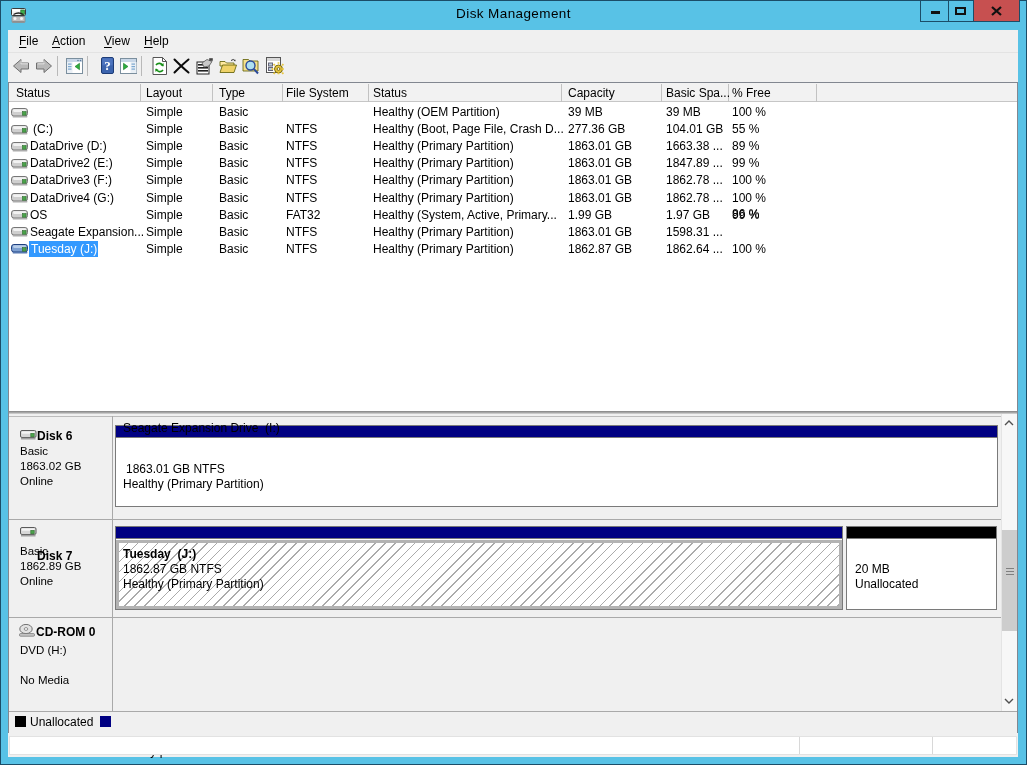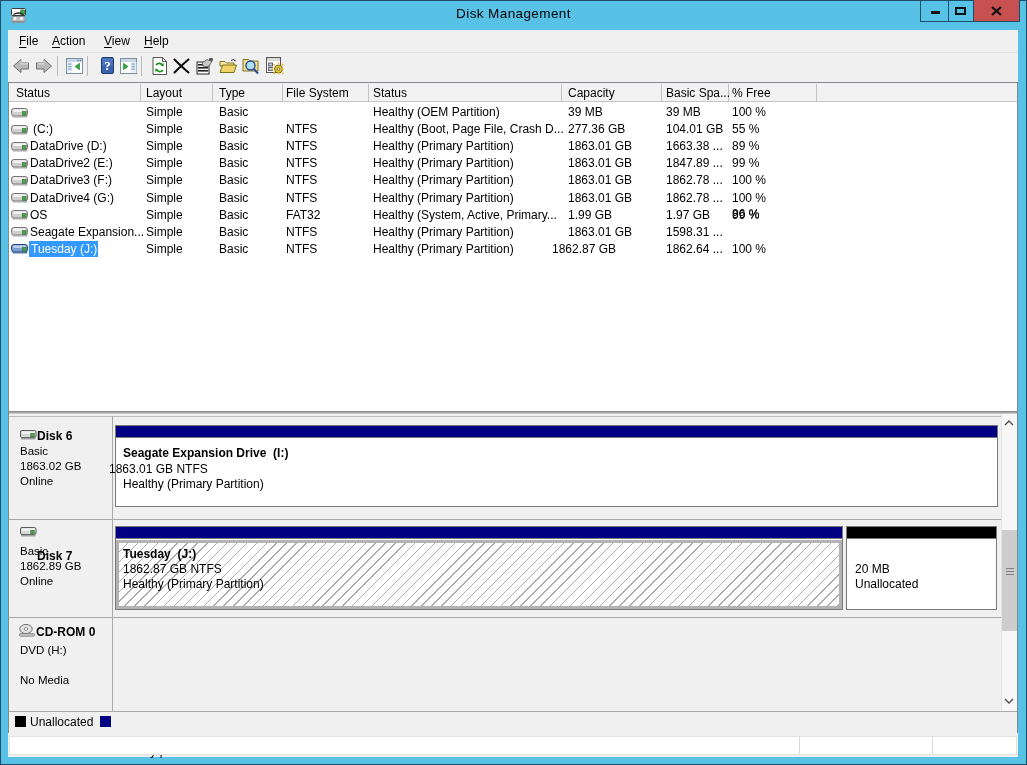--- a/index.html
+++ b/index.html
@@ -245,21 +245,21 @@
 <rect x="2" y="1.3" width="13" height="2.6" rx="1.3" fill="#b8cde8"></rect>
 <rect x="11.5" y="3.6" width="3.6" height="3.6" fill="#4aa34a" stroke="#2c6b2c" stroke-width="0.6"></rect>
 <rect x="1.5" y="8" width="15" height="1.6" rx="0.8" fill="#5577b0"></rect>
 </svg>
 <div class="a" style="left:29px;top:241.3px;width:69px;height:16px;background:#3399ff"></div>
 <div class="t" style="left:31px;top:240.8px;color:#fff">Tuesday (J:)</div>
 <div class="t" style="left:146px;top:240.8px">Simple</div>
 <div class="t" style="left:219px;top:240.8px">Basic</div>
 <div class="t" style="left:286px;top:240.8px">NTFS</div>
 <div class="t" style="left:373px;top:240.8px">Healthy (Primary Partition)</div>
-<div class="t" style="left:552px;top:240.8px">1862.87 GB</div>
+<div class="t" style="left:568px;top:240.8px">1862.87 GB</div>
 <div class="t" style="left:666px;top:240.8px">1862.64 ...</div>
 <div class="t" style="left:732px;top:240.8px">100 %</div>
 <div class="a" style="left:9px;top:411px;width:1008px;height:1px;background:#8e8e8e"></div>
 <div class="a" style="left:9px;top:412px;width:1008px;height:1px;background:#a6a6a6"></div>
 <div class="a" style="left:9px;top:413px;width:1008px;height:1px;background:#c9c9c9"></div>
 <div class="a" style="left:9px;top:414px;width:1008px;height:319px;background:#f0f0f0"></div>
 <div class="a" style="left:9px;top:416px;width:992px;height:1px;background:#bcbcbc"></div>
 <div class="a" style="left:9px;top:519px;width:992px;height:1px;background:#a9a9a9"></div>
 <div class="a" style="left:9px;top:617px;width:992px;height:1px;background:#a9a9a9"></div>
 <div class="a" style="left:9px;top:711px;width:1008px;height:1px;background:#a9a9a9"></div>
@@ -269,22 +269,22 @@
 <rect x="1.6" y="1.4" width="13" height="2.4" rx="1" fill="#f4f4f4"></rect>
 <rect x="10.8" y="3.4" width="3.4" height="3.4" fill="#4aa34a" stroke="#2c6b2c" stroke-width="0.6"></rect>
 <rect x="1" y="7.8" width="14.5" height="1.7" fill="#9f9f9f"></rect>
 </svg>
 <div class="t" style="left:37px;top:428px;font-weight:bold">Disk 6</div>
 <div class="t" style="left:20px;top:442.5px;font-size:11.5px">Basic</div>
 <div class="t" style="left:20px;top:458px;font-size:11.5px">1863.02 GB</div>
 <div class="t" style="left:20px;top:473px;font-size:11.5px">Online</div>
 <div class="a" style="left:115px;top:425px;width:883px;height:82px;border:1px solid #7a7a7a;background:#fff"></div>
 <div class="a" style="left:116px;top:426px;width:881px;height:12px;background:#000082;border-bottom:1px solid #7a7a7a"></div>
-<div class="t" style="left:123px;top:445px;font-weight:bold">Seagate Expansion Drive&nbsp; (I:)</div>
-<div class="t" style="left:109px;top:460.5px">1863.01 GB NTFS</div>
+<div class="t" style="left:123px;top:420px;font-weight:normal">Seagate Expansion Drive&nbsp; (I:)</div>
+<div class="t" style="left:126px;top:460.5px">1863.01 GB NTFS</div>
 <div class="t" style="left:123px;top:475.5px">Healthy (Primary Partition)</div>
 <svg class="a" style="left:20px;top:527px" width="17" height="11" viewBox="0 0 17 11">
 <rect x="0.5" y="0.5" width="15.5" height="7" rx="1.5" fill="#d7d7d7" stroke="#5a5a5a"></rect>
 <rect x="1.6" y="1.4" width="13" height="2.4" rx="1" fill="#f4f4f4"></rect>
 <rect x="10.8" y="3.4" width="3.4" height="3.4" fill="#4aa34a" stroke="#2c6b2c" stroke-width="0.6"></rect>
 <rect x="1" y="7.8" width="14.5" height="1.7" fill="#9f9f9f"></rect>
 </svg>
 <div class="t" style="left:37px;top:548px;font-weight:bold">Disk 7</div>
 <div class="t" style="left:20px;top:542.5px;font-size:11.5px">Basic</div>
 <div class="t" style="left:20px;top:557.5px;font-size:11.5px">1862.89 GB</div>

